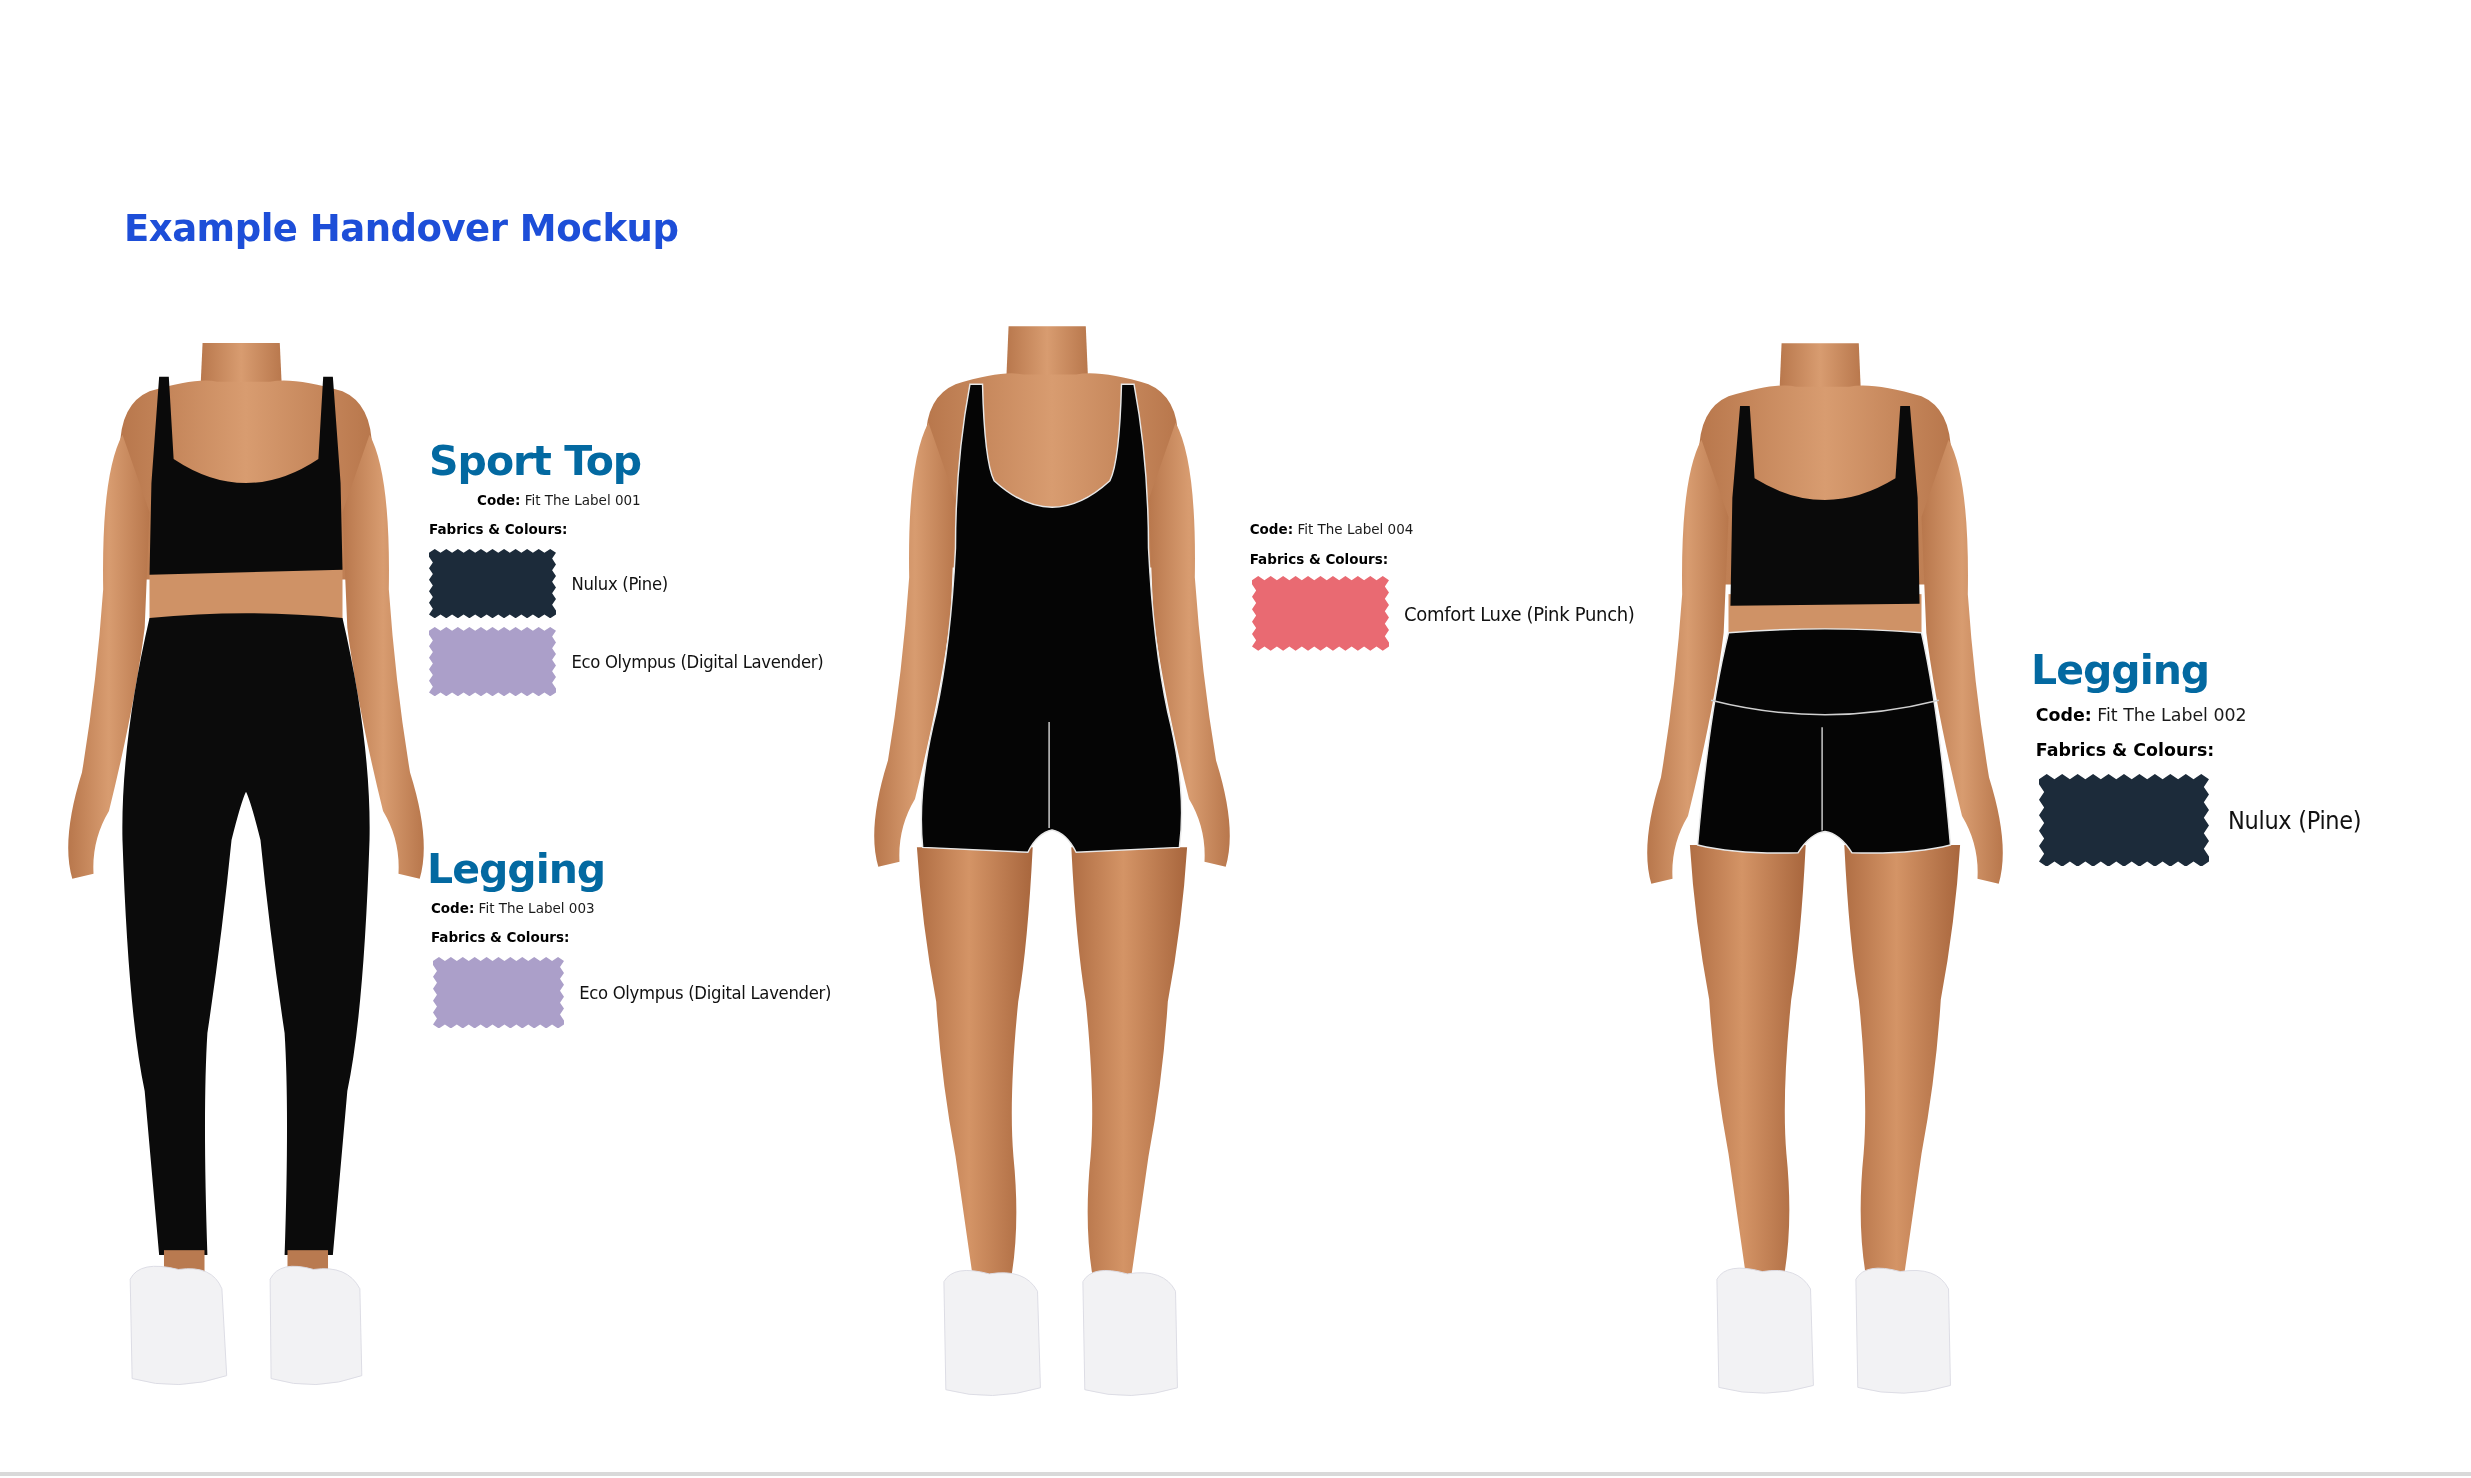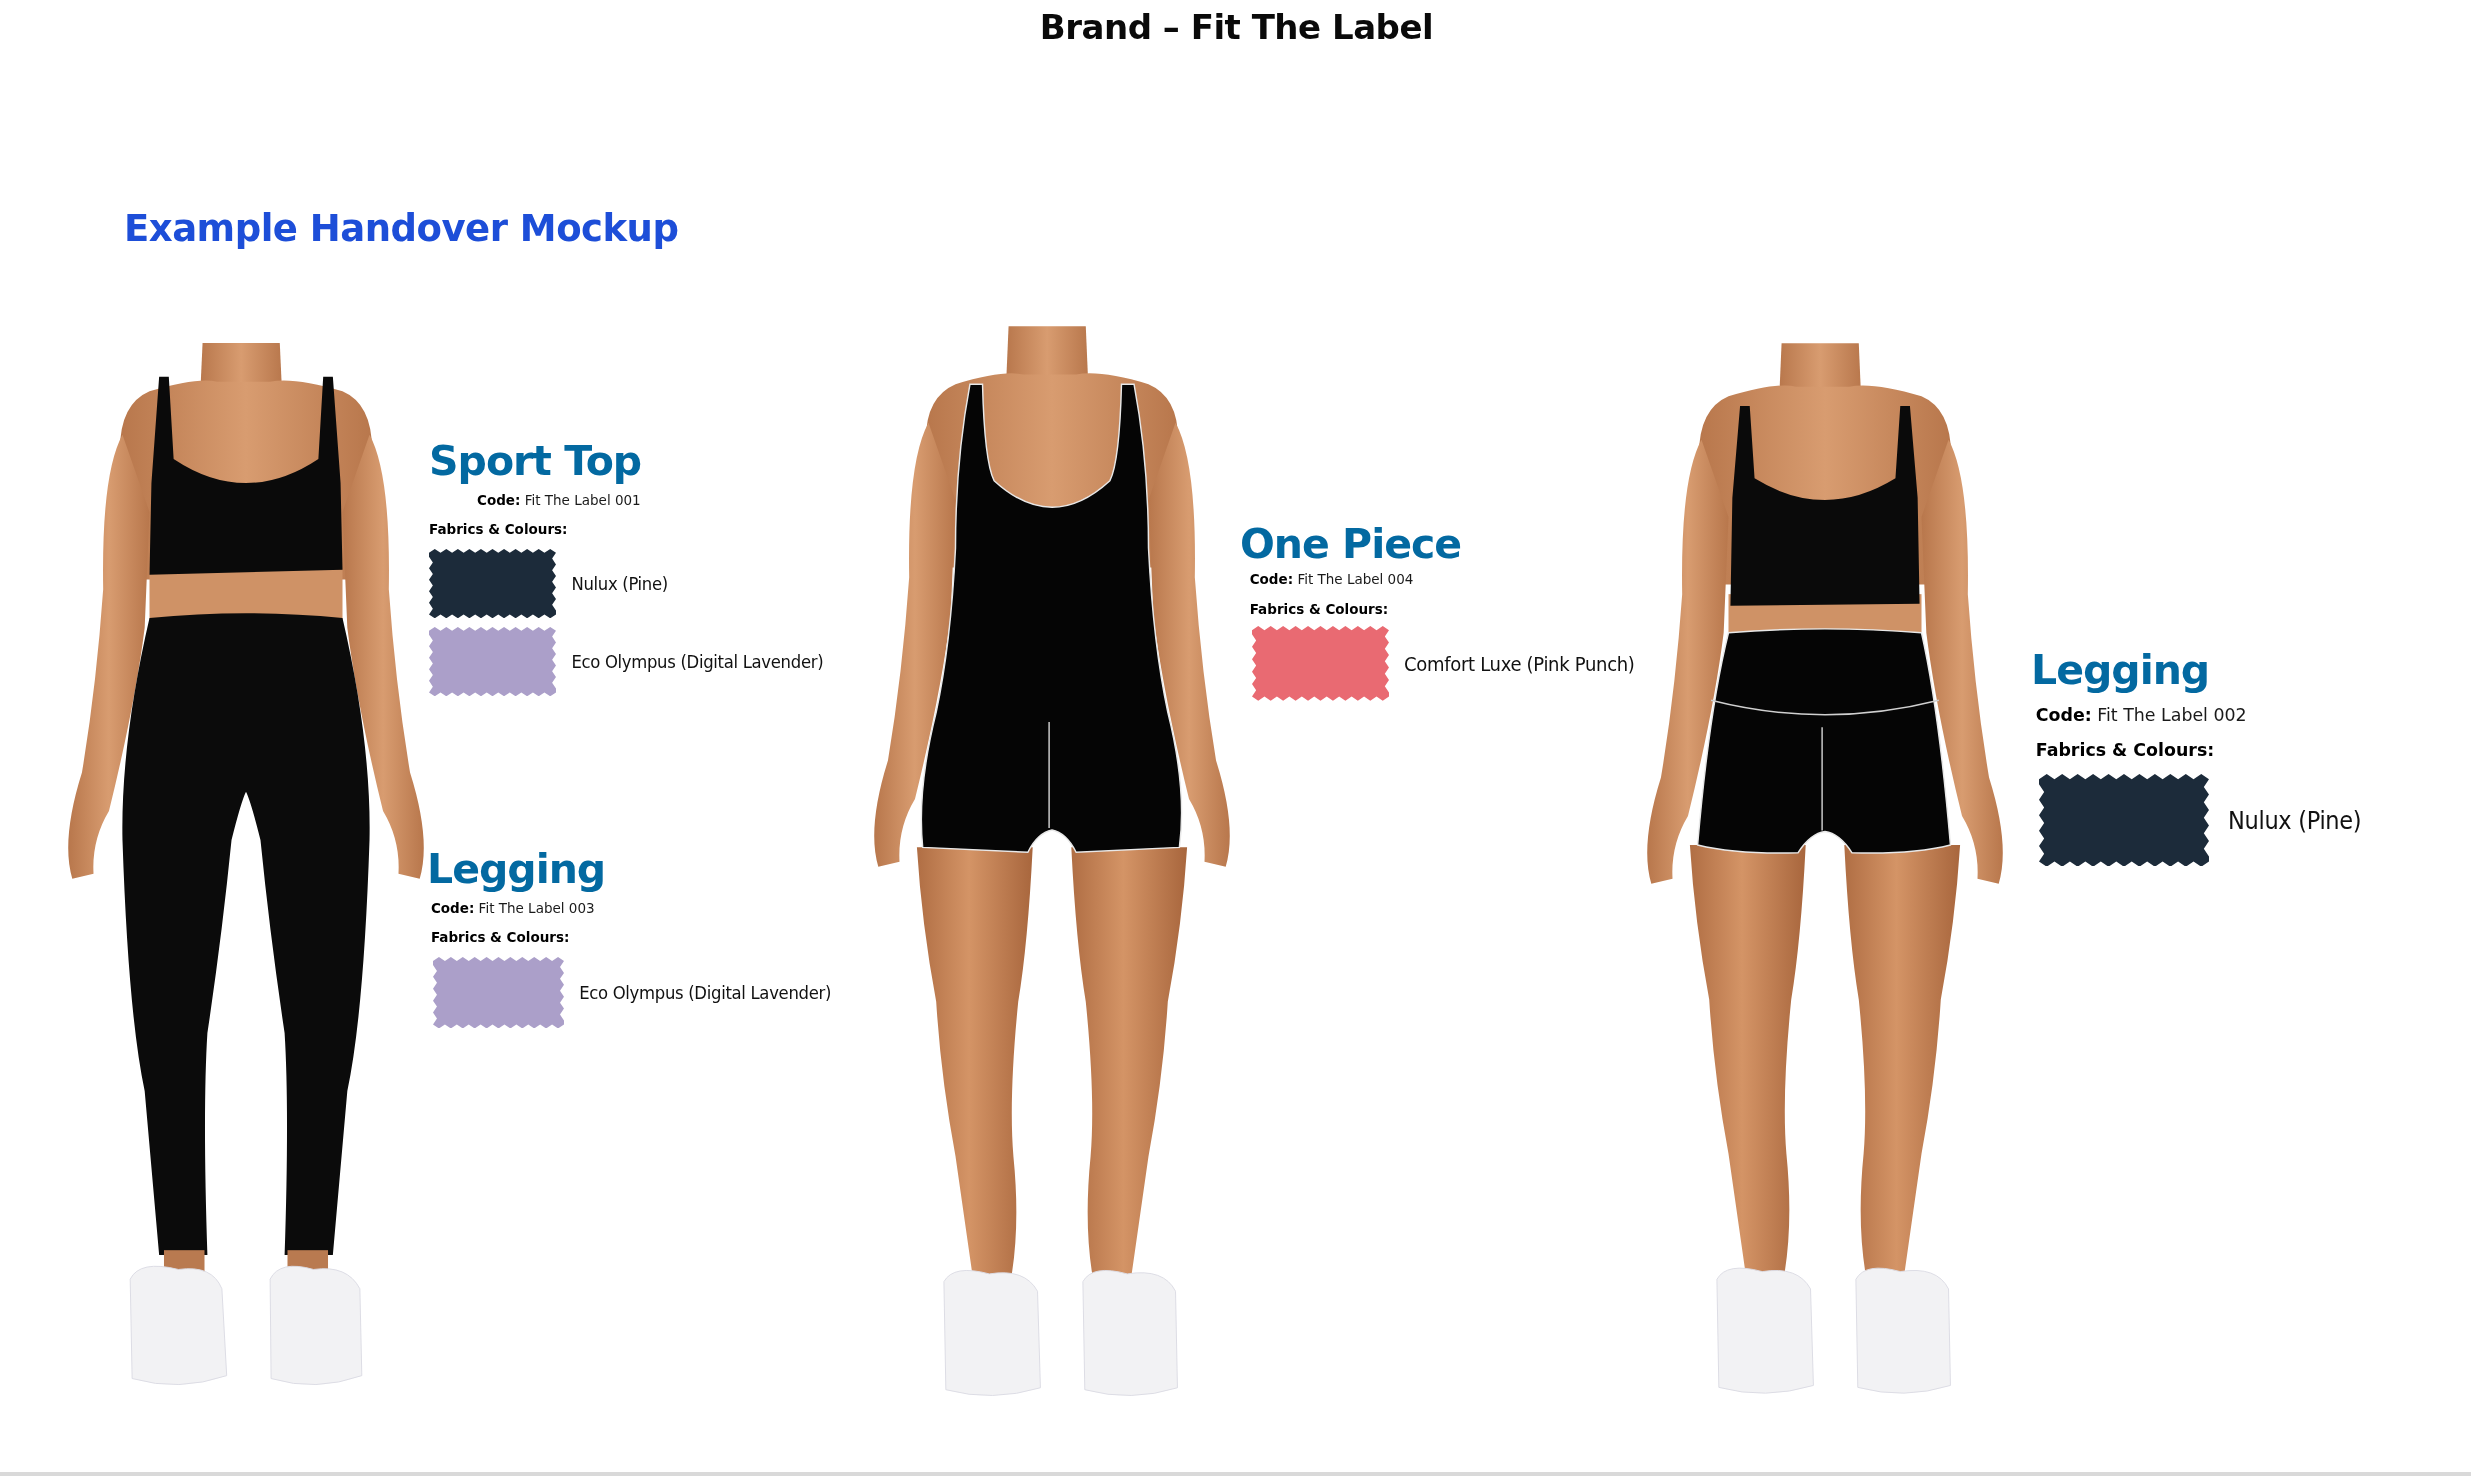--- a/index.html
+++ b/index.html
@@ -57,21 +57,20 @@
   .s-large .code { font-size: 17.4px; margin-top: 9.7px; }
   .s-large .fab-head { font-size: 17.4px; margin-top: 15.4px; }
   .s-large .swatch-wrap { width: 170px; height: 93px; }
   .s-large .fab-label { font-size: 25px; margin-left: 19.3px; }
   .s-large .swatch-row { margin-top: 13.5px; }
 </style>
 </head>
 <body>
 
 <div class="header">
-  <div class="line">Brand – Fit The Label</div>
 </div>
 
 <div class="page-title">Example Handover Mockup</div>
 
 <svg width="0" height="0" style="position:absolute">
   <defs>
     <linearGradient id="skinGrad" x1="0" x2="1" y1="0" y2="0">
       <stop offset="0" stop-color="#b8774c"></stop>
       <stop offset="0.5" stop-color="#d89c70"></stop>
       <stop offset="1" stop-color="#b8774c"></stop>
@@ -178,21 +177,20 @@
     <div class="swatch-wrap" style="width:131px; height:71px;">
       <svg class="zz" viewBox="0 0 132 72" preserveAspectRatio="none">
           <path d="M0 4 L6 0 L12 4 L18 0 L24 4 L30 0 L36 4 L42 0 L48 4 L54 0 L60 4 L66 0 L72 4 L78 0 L84 4 L90 0 L96 4 L102 0 L108 4 L114 0 L120 4 L126 0 L132 4 L128 10 L132 16 L128 22 L132 28 L128 34 L132 40 L128 46 L132 52 L128 58 L132 64 L132 68 L126 72 L120 68 L114 72 L108 68 L102 72 L96 68 L90 72 L84 68 L78 72 L72 68 L66 72 L60 68 L54 72 L48 68 L42 72 L36 68 L30 72 L24 68 L18 72 L12 68 L6 72 L0 68 L4 62 L0 56 L4 50 L0 44 L4 38 L0 32 L4 26 L0 20 L4 14 L0 8 Z" fill="#ab9fc9"></path>
         </svg>
     </div>
     <span class="fab-label">Eco Olympus (Digital Lavender)</span>
   </div>
 </div>
 
 <div class="spec s-small" style="left:1240px; top:519px;">
-  <div class="name">One Piece</div>
   <div class="code" style="margin-left:9.7px; margin-top:2px;"><b>Code:</b> <span>Fit The Label 004</span></div>
   <div class="fab-head" style="margin-left:9.7px;">Fabrics &amp; Colours:</div>
   <div class="swatch-row" style="margin-top:9.7px; margin-left:11.6px;">
     <div class="swatch-wrap" style="width:137px; height:75px;">
       <svg class="zz" viewBox="0 0 132 72" preserveAspectRatio="none">
           <path d="M0 4 L6 0 L12 4 L18 0 L24 4 L30 0 L36 4 L42 0 L48 4 L54 0 L60 4 L66 0 L72 4 L78 0 L84 4 L90 0 L96 4 L102 0 L108 4 L114 0 L120 4 L126 0 L132 4 L128 10 L132 16 L128 22 L132 28 L128 34 L132 40 L128 46 L132 52 L128 58 L132 64 L132 68 L126 72 L120 68 L114 72 L108 68 L102 72 L96 68 L90 72 L84 68 L78 72 L72 68 L66 72 L60 68 L54 72 L48 68 L42 72 L36 68 L30 72 L24 68 L18 72 L12 68 L6 72 L0 68 L4 62 L0 56 L4 50 L0 44 L4 38 L0 32 L4 26 L0 20 L4 14 L0 8 Z" fill="#e96a72"></path>
         </svg>
     </div>
     <span class="fab-label" style="font-size:20px;">Comfort Luxe (Pink Punch)</span>
   </div>

